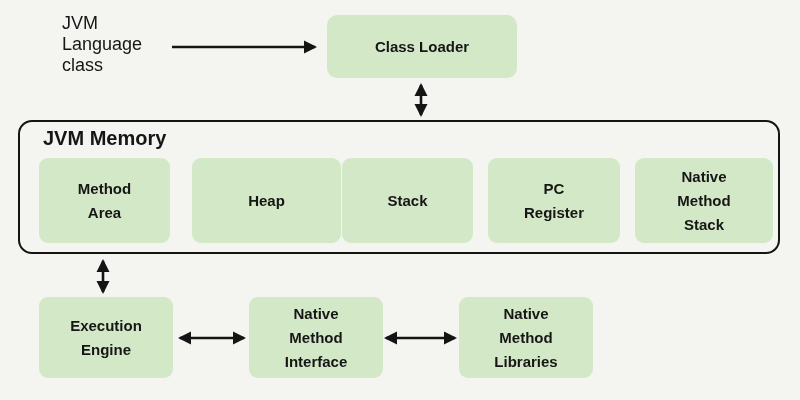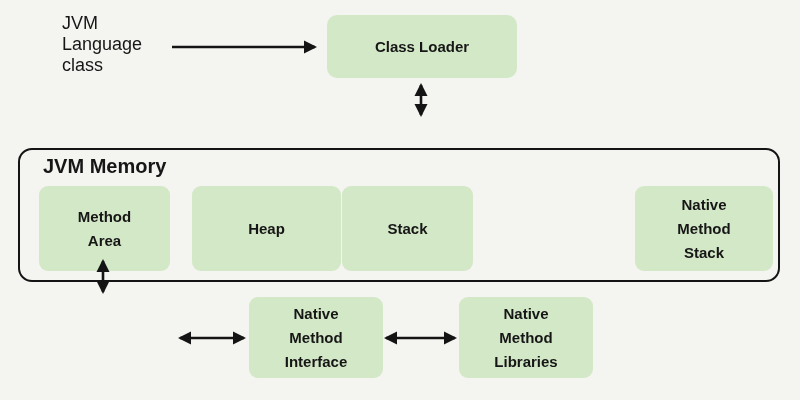--- a/index.html
+++ b/index.html
@@ -30,21 +30,20 @@
     font-size:15px;line-height:24px;
     white-space:pre-line;
   }
 
   .class-loader{left:327px;top:15px;width:190px;height:63px;border-radius:10px;}
 
   .memory{
     position:absolute;left:18px;top:120px;width:762px;height:134px;
     border:2px solid var(--line);border-radius:14px;
     background:transparent;
-    margin-top:28px;
   }
   .memory-title{
     position:absolute;left:23px;top:5px;
     font-weight:bold;font-size:20px;color:var(--text);
   }
   .mem-box{top:36px;height:85px;}
   .mem-0{left:19px;width:131px;}
   .mem-1{left:172px;width:149px;}
   .mem-2{left:322px;width:131px;}
   .mem-3{left:468px;width:132px;}
@@ -69,25 +68,29 @@
 class</div>
 
   <div class="gbox class-loader">Class Loader</div>
 
   <div class="memory">
     <div class="memory-title">JVM Memory</div>
     <div class="gbox mem-box mem-0">Method
 Area</div>
     <div class="gbox mem-box mem-1">Heap</div>
     <div class="gbox mem-box mem-2">Stack</div>
+    <div class="gbox mem-box mem-3">PC
+Register</div>
     <div class="gbox mem-box mem-4">Native
 Method
 Stack</div>
   </div>
 
+  <div class="gbox bottom-box bot-0">Execution
+Engine</div>
   <div class="gbox bottom-box bot-1">Native
 Method
 Interface</div>
   <div class="gbox bottom-box bot-2">Native
 Method
 Libraries</div>
 
   <svg class="arrows" viewBox="0 0 800 400" xmlns="http://www.w3.org/2000/svg">
     <defs>
       <marker id="ah" viewBox="0 0 10 10" refX="8.5" refY="5" markerWidth="5.2" markerHeight="5.2" orient="auto-start-reverse">

